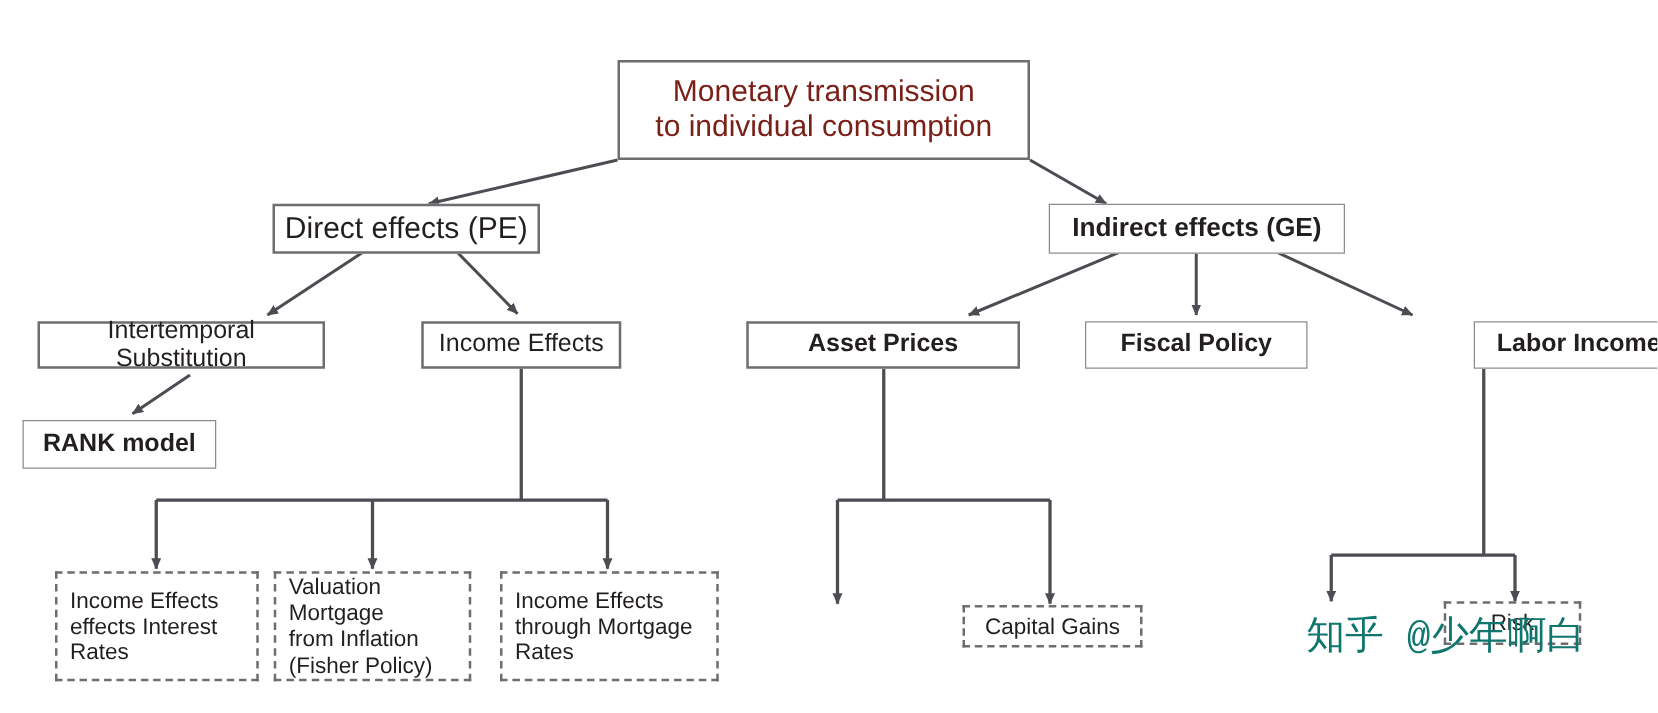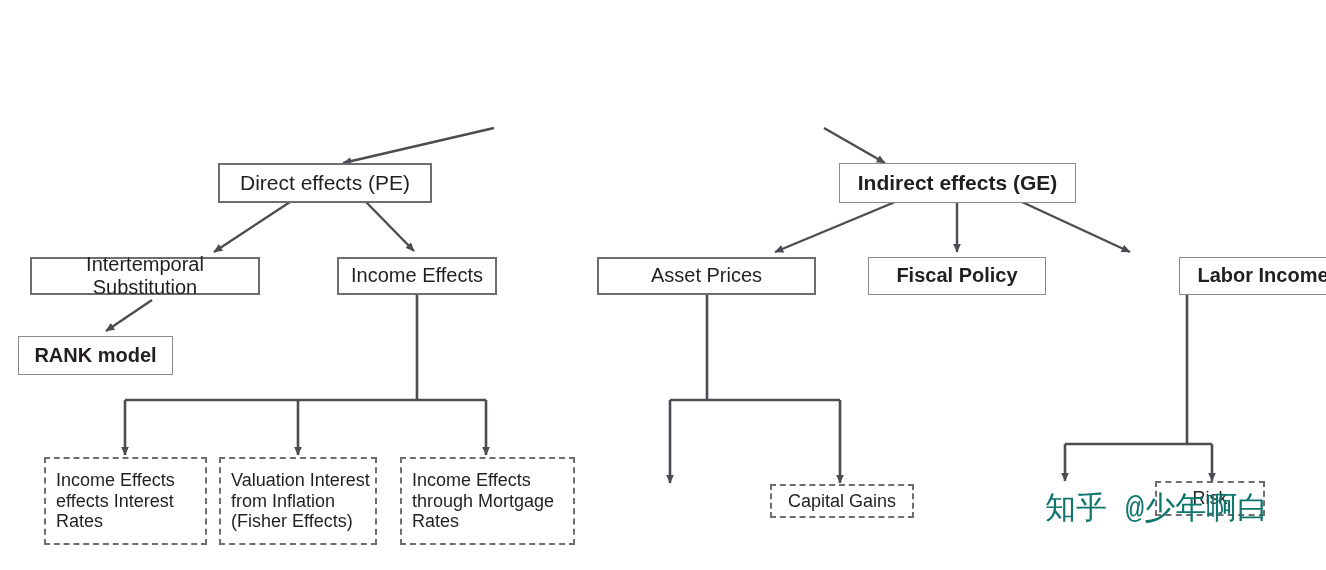--- a/index.html
+++ b/index.html
@@ -96,42 +96,48 @@
 
     <path d="M707,295 L707,400 M670,400 L840,400" stroke="#4c4c52" stroke-width="2.6" fill="none"></path>
     <path d="M670,400 L670,483" stroke="#4c4c52" stroke-width="2.6" fill="none" marker-end="url(#ah)"></path>
     <path d="M840,400 L840,483" stroke="#4c4c52" stroke-width="2.6" fill="none" marker-end="url(#ah)"></path>
 
     <path d="M1187,295 L1187,444 M1065,444 L1212,444" stroke="#4c4c52" stroke-width="2.6" fill="none"></path>
     <path d="M1065,444 L1065,481" stroke="#4c4c52" stroke-width="2.6" fill="none" marker-end="url(#ah)"></path>
     <path d="M1212,444 L1212,481" stroke="#4c4c52" stroke-width="2.6" fill="none" marker-end="url(#ah)"></path>
   </svg>
 
+  <div class="node solid center root" style="left:494px; top:48px; width:330px; height:80px; font-size:24px;">
+    <span class="lbl">
+      <span>Monetary transmission</span><br>
+      <span>to individual consumption</span>
+    </span>
+  </div>
 
-  <div class="node solid center" style="left:218px; top:163px; width:214px; height:40px; font-size:21px;">
+  <div class="node solid center" style="left:218px; top:163px; width:214px; height:40px; font-size:24px;">
     <span class="lbl">Direct effects (PE)</span>
   </div>
 
   <div class="node solid-thin center" style="left:839px; top:163px; width:237px; height:40px; font-size:21px;">
     <span class="lbl">Indirect effects (GE)</span>
   </div>
 
   <div class="node solid center" style="left:30px; top:257px; width:230px; height:38px; font-size:20px;">
     <span class="lbl">Intertemporal Substitution</span>
   </div>
 
   <div class="node solid-thin center" style="left:18px; top:336px; width:155px; height:39px; font-size:20px;">
     <span class="lbl">RANK model</span>
   </div>
 
   <div class="node solid center" style="left:337px; top:257px; width:160px; height:38px; font-size:20px;">
     <span class="lbl">Income Effects</span>
   </div>
 
-  <div class="node solid center" style="left:597px; top:257px; width:219px; height:38px; font-size:20px;">
+  <div class="node solid center" style="left:597px; top:257px; width:219px; height:38px; font-size:20px;font-weight:bold;">
     <span class="lbl">Asset Prices</span>
   </div>
 
   <div class="node solid-thin center" style="left:868px; top:257px; width:178px; height:38px; font-size:20px;justify-content:center;">
     <span class="lbl">Fiscal Policy</span>
   </div>
 
   <div class="node solid-thin center" style="left:1179px; top:257px; width:168px; height:38px; font-size:20px;">
     <span class="lbl">Labor Income</span>
   </div>
@@ -139,23 +145,23 @@
   <div class="node dashed leftal" style="left:44px; top:457px; width:163px; height:88px; font-size:18px;">
     <span class="lbl">
       <span>Income Effects</span><br>
       <span>effects Interest</span><br>
       <span>Rates</span>
     </span>
   </div>
 
   <div class="node dashed leftal" style="left:219px; top:457px; width:158px; height:88px; font-size:18px;">
     <span class="lbl">
-      <span>Valuation Interest</span><br>
+      <span>Valuation Mortgage</span><br>
       <span>from Inflation</span><br>
-      <span>(Fisher Effects)</span>
+      <span>(Fisher Policy)</span>
     </span>
   </div>
 
   <div class="node dashed leftal" style="left:400px; top:457px; width:175px; height:88px; font-size:18px;">
     <span class="lbl">
       <span>Income Effects</span><br>
       <span>through Mortgage</span><br>
       <span>Rates</span>
     </span>
   </div>

